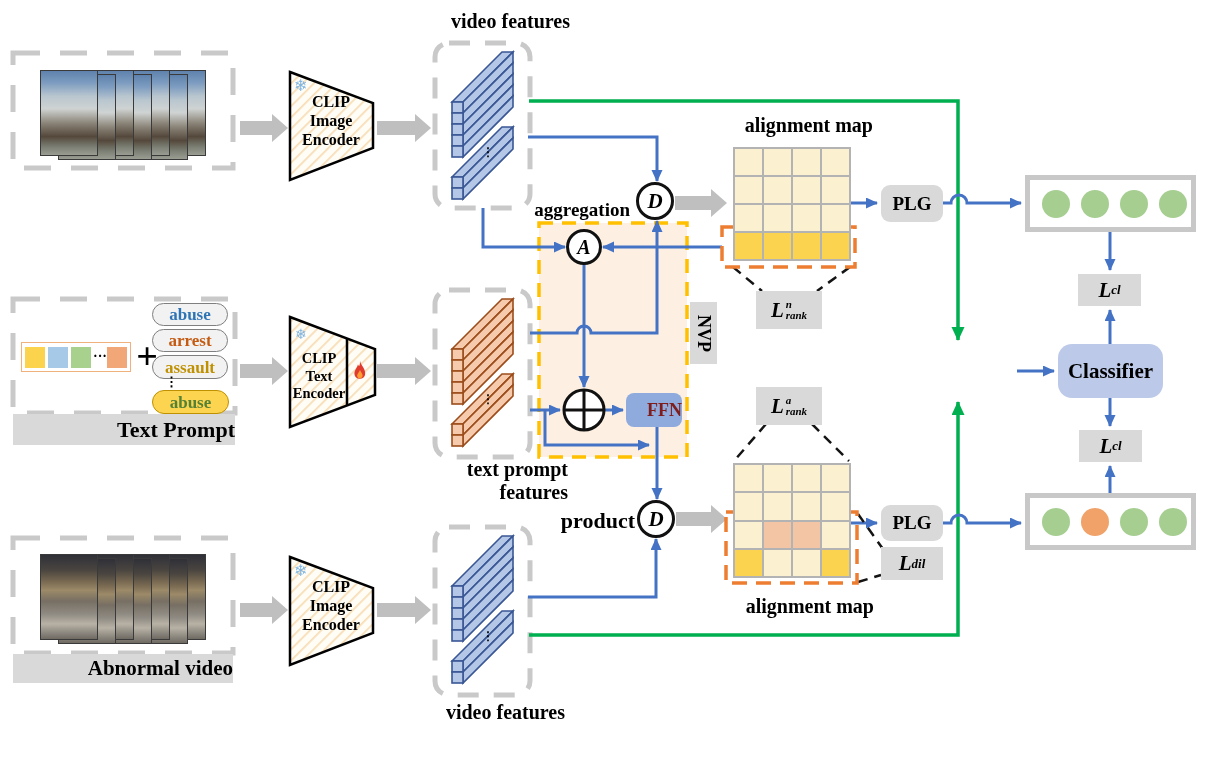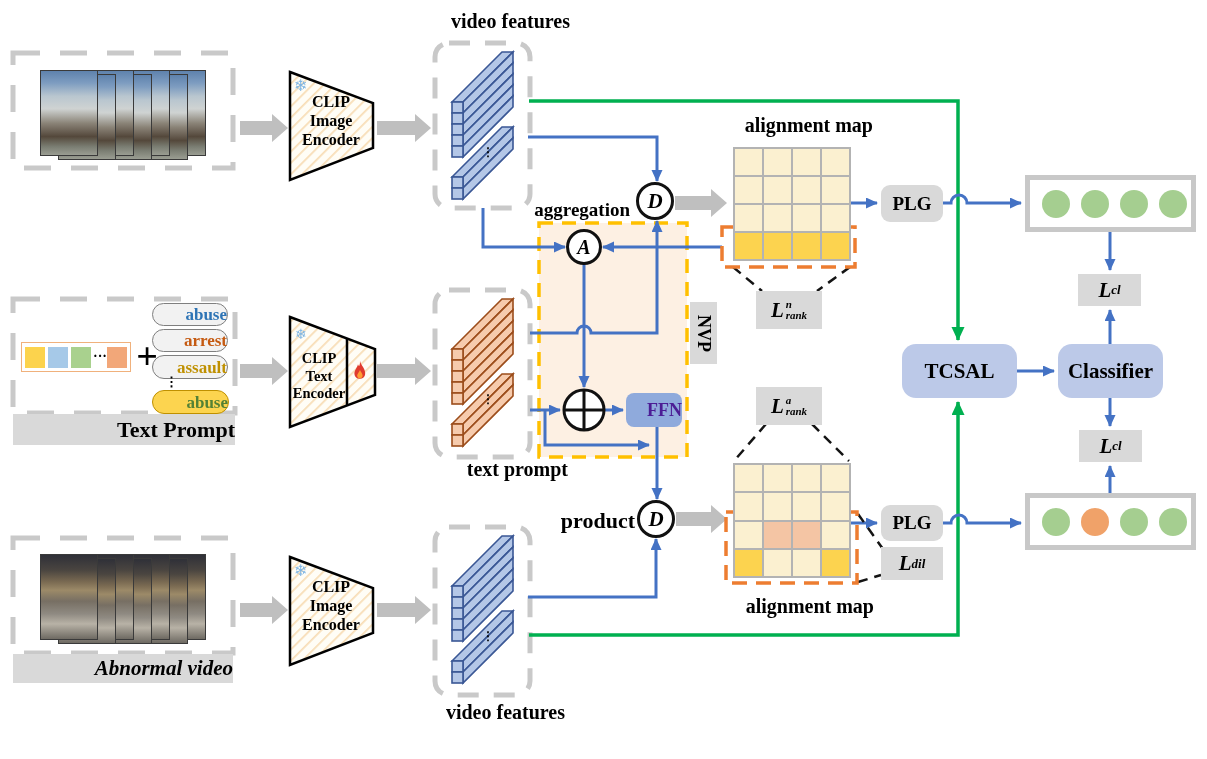--- a/index.html
+++ b/index.html
@@ -18,21 +18,21 @@
   .dotbox{border:5px solid #c8c8c8;background:#fff;}
   .dotrow{display:flex;align-items:center;height:100%;padding-left:12px;gap:11px;}
   .dot{width:28px;height:28px;border-radius:50%;}
   .dot[data-c="green"]{background:var(--dot-green,#a5ce90);}
   .dot[data-c="orange"]{background:var(--dot-orange,#f0a269);}
   .grid{display:grid;grid-template-columns:repeat(4,1fr);grid-template-rows:repeat(4,1fr);border:1px solid #b3b3b3;}
   .grid .cell{border:1px solid #b3b3b3;}
   .cell[data-v="c"]{background:var(--map-cell,#fbf0d0);}
   .cell[data-v="g"]{background:var(--map-gold,#fcd34f);}
   .cell[data-v="s"]{background:var(--map-salmon,#f4c5a4);}
-  .pill{border:1.5px solid #7f7f7f;border-radius:12px;background:#f2f2f2;font-weight:bold;font-size:17px;text-align:right;}
+  .pill{border:1.5px solid #7f7f7f;border-radius:12px;background:#f2f2f2;font-weight:bold;font-size:17px;text-align:center;}
   .encoder-text div{font-weight:bold;text-align:center;}
   .frame{position:absolute;width:56px;height:84px;border:1px solid #3a3a3a;}
   .frame.normal{background:linear-gradient(180deg,#5e82ad 0%,#7d9cc0 14%,#b9c6cf 30%,#cfd3d2 45%,#8b8478 62%,#54483b 78%,#7a7d72 90%,#9a9d92 100%);}
   .frame.abnormal{background:linear-gradient(180deg,#2f3038 0%,#4a4540 18%,#7a6a52 32%,#9c8a68 42%,#776f63 55%,#8f8a82 70%,#b8b2a6 82%,#6e6a62 100%);}
   .opletter{font-style:italic;font-weight:bold;font-family:"Liberation Serif",serif;text-align:center;}
   
   .p-blue{fill:none;stroke:var(--arrow-blue,#4472c4);stroke-width:3;}
   .p-green{fill:none;stroke:var(--arrow-green,#00b050);stroke-width:3.5;}
   #mb path{fill:var(--arrow-blue,#4472c4);}
   #mg path{fill:var(--arrow-green,#00b050);}
@@ -199,21 +199,21 @@
   <div class="abs" style="left:40px;top:552px;width:170px;height:100px;">
     <div class="frame abnormal" style="left:108px;top:2px;z-index:14;"></div>
     <div class="frame abnormal" style="left:90px;top:6px;z-index:15;"></div>
     <div class="frame abnormal" style="left:72px;top:2px;z-index:16;"></div>
     <div class="frame abnormal" style="left:54px;top:6px;z-index:17;"></div>
     <div class="frame abnormal" style="left:36px;top:2px;z-index:18;"></div>
     <div class="frame abnormal" style="left:18px;top:6px;z-index:19;"></div>
     <div class="frame abnormal" style="left:0px;top:2px;z-index:20;"></div>
   </div>
 
-  <div class="abs t gbar" style="left:13px;top:654px;width:220px;height:29px;font-size:21px;line-height:29px;font-style:italic;">Abnormal video</div>
+  <div class="abs t gbar" style="left:13px;top:654px;width:220px;height:29px;font-size:21px;line-height:29px;">Abnormal video</div>
   <div class="abs t gbar" style="left:13px;top:414px;width:222px;height:31px;font-size:22px;line-height:31px;">Text Prompt</div>
 
   <div class="abs" style="left:21px;top:342px;width:110px;height:30px;border:1.5px solid #f0b17c;background:#fff;display:flex;align-items:center;padding-left:3px;">
     <span style="width:20px;height:21px;background:#fcd34d;margin-right:3px;"></span>
     <span style="width:20px;height:21px;background:#a6c9e8;margin-right:3px;"></span>
     <span style="width:20px;height:21px;background:#a9d18e;"></span>
     <span class="t" style="font-size:14px;width:16px;">···</span>
     <span style="width:20px;height:21px;background:#f2a779;"></span>
   </div>
   <div class="abs t" style="left:128px;top:334px;width:30px;height:44px;font-size:38px;line-height:44px;">+</div>
@@ -248,31 +248,32 @@
     <div>CLIP</div>
     <div>Image</div>
     <div>Encoder</div>
   </div>
   <div class="abs" style="left:294px;top:561px;font-size:16px;color:#7fb5e3;">❄</div>
 
   <div class="abs t" style="left:395px;top:10px;width:175px;font-size:20px;">video features</div>
   <div class="abs t" style="left:480px;top:145px;width:14px;font-size:12px;">⋮</div>
   <div class="abs t" style="left:398px;top:458px;width:170px;font-size:20px;line-height:23px;">
     <div>text prompt</div>
+    <div>features</div>
   </div>
   <div class="abs t" style="left:480px;top:392px;width:14px;font-size:12px;">⋮</div>
   <div class="abs t" style="left:400px;top:701px;width:165px;font-size:20px;">video features</div>
   <div class="abs t" style="left:480px;top:629px;width:14px;font-size:12px;">⋮</div>
 
   <div class="abs t" style="left:512px;top:199px;width:118px;font-size:19px;">aggregation</div>
   <div class="abs t" style="left:553px;top:508px;width:82px;font-size:22px;">product</div>
   <div class="abs opletter" style="left:570px;top:234px;width:28px;font-size:20px;line-height:26px;">A</div>
   <div class="abs opletter" style="left:641px;top:188px;width:28px;font-size:21px;line-height:27px;">D</div>
   <div class="abs opletter" style="left:642px;top:506px;width:28px;font-size:21px;line-height:27px;">D</div>
-  <div class="abs t" style="left:626px;top:393px;width:56px;height:34px;background:var(--ffn-blue,#8faadc);border-radius:8px;color:#4c1d95;font-size:18px;line-height:34px;">FFN</div>
+  <div class="abs t" style="left:626px;top:393px;width:56px;height:34px;background:var(--ffn-blue,#8faadc);border-radius:8px;color:#7f1d1d;font-size:18px;line-height:34px;">FFN</div>
   <div class="abs t" style="left:690px;top:302px;width:27px;height:62px;background:var(--box-gray,#d9d9d9);writing-mode:vertical-rl;font-size:18px;display:flex;align-items:center;justify-content:center;">NVP</div>
 
   <div class="abs t" style="left:713px;top:114px;width:160px;font-size:20px;">alignment map</div>
   <div class="abs grid" style="left:733px;top:147px;width:118px;height:114px;">
       <div class="cell" data-v="c"></div>
       <div class="cell" data-v="c"></div>
       <div class="cell" data-v="c"></div>
       <div class="cell" data-v="c"></div>
       <div class="cell" data-v="c"></div>
       <div class="cell" data-v="c"></div>
@@ -329,21 +330,20 @@
     <span class="lit">L</span>
       <sub class="lsub">cl</sub>
   </div>
   <div class="abs gbox" style="left:1079px;top:430px;width:63px;height:32px;">
     <span class="lit">L</span>
       <sub class="lsub">cl</sub>
   </div>
 
   <div class="abs t gbox plg" style="left:881px;top:185px;width:62px;height:37px;">PLG</div>
   <div class="abs t gbox plg" style="left:881px;top:505px;width:62px;height:36px;">PLG</div>
-  <div class="abs module" style="left:902px;top:344px;width:115px;height:54px;">TCSAL</div>
   <div class="abs module" style="left:1058px;top:344px;width:105px;height:54px;">Classifier</div>
 
   <div class="abs dotbox" style="left:1025px;top:175px;width:171px;height:57px;">
     <div class="dotrow">
         <span class="dot" data-c="green"></span>
         <span class="dot" data-c="green"></span>
         <span class="dot" data-c="green"></span>
         <span class="dot" data-c="green"></span>
       </div>
   </div>

